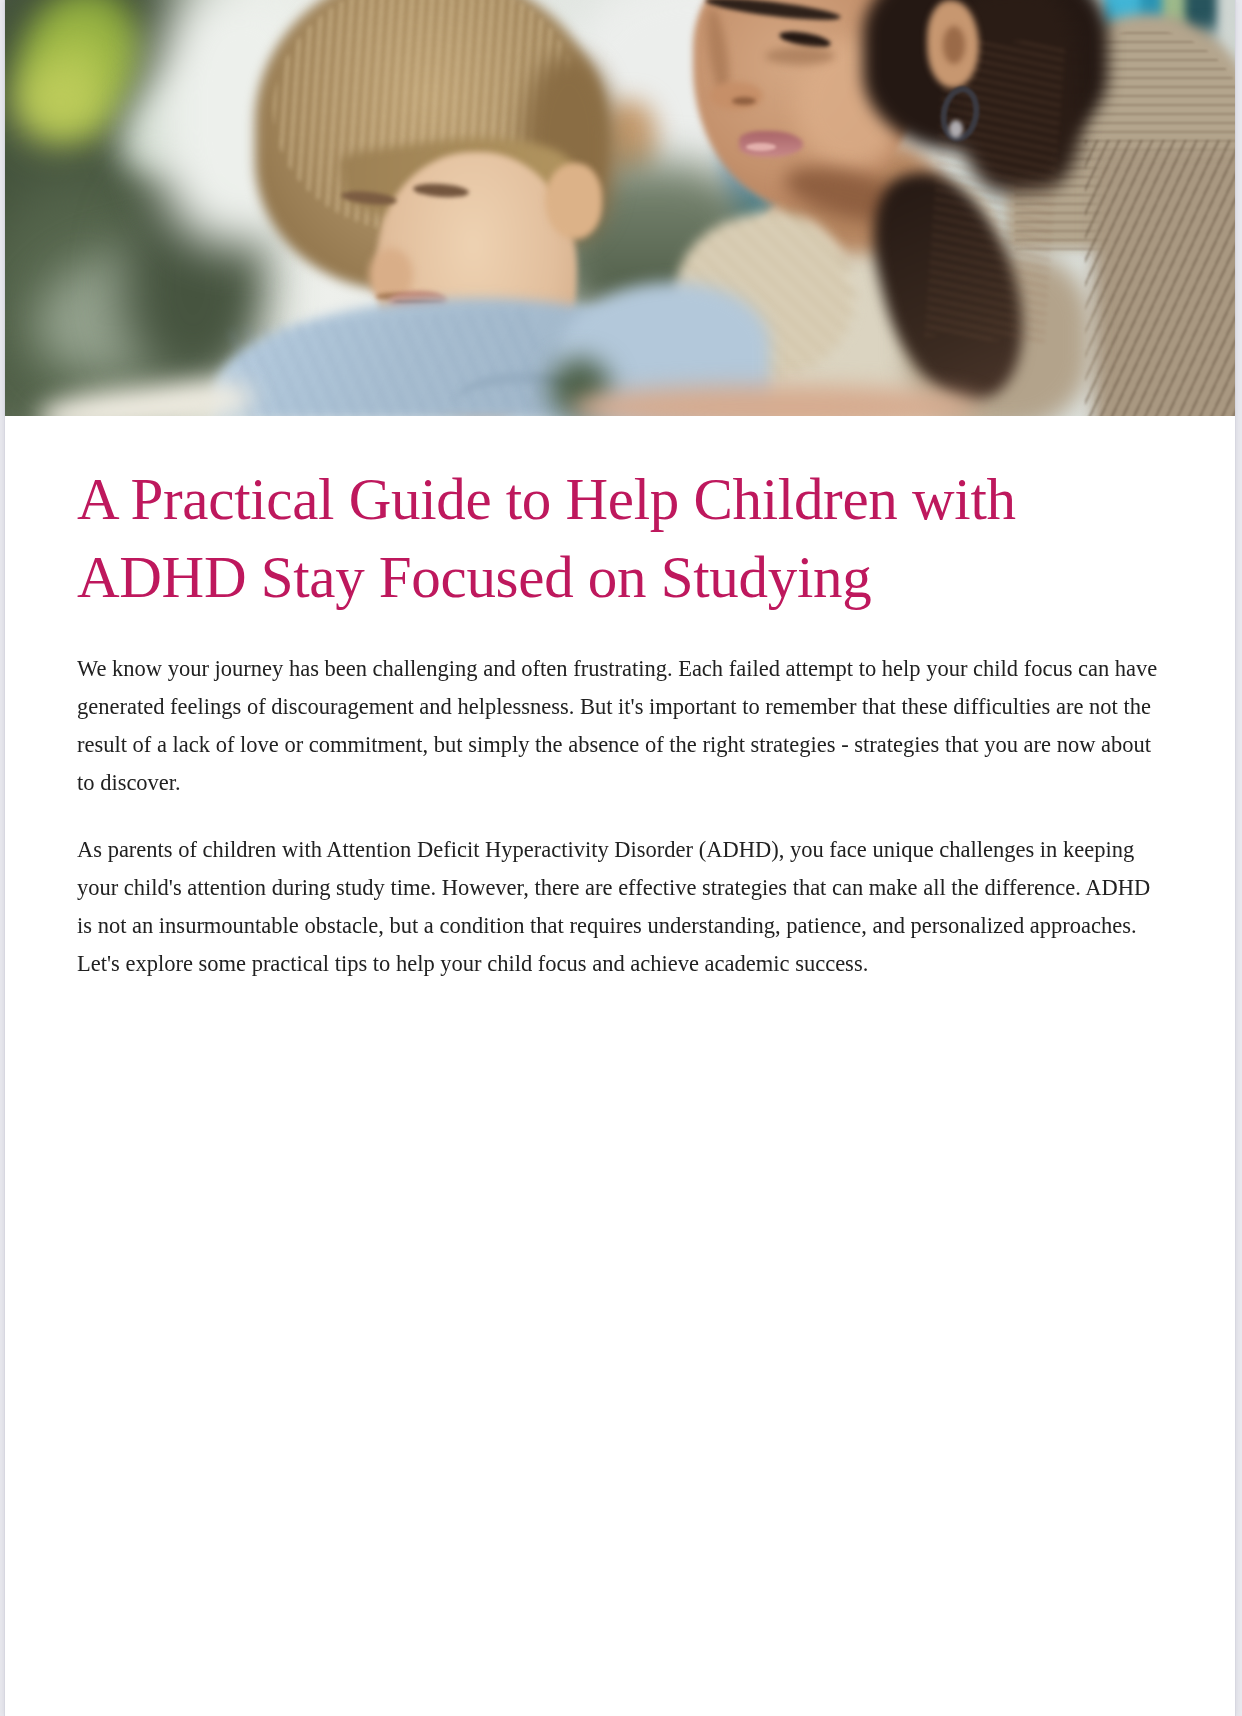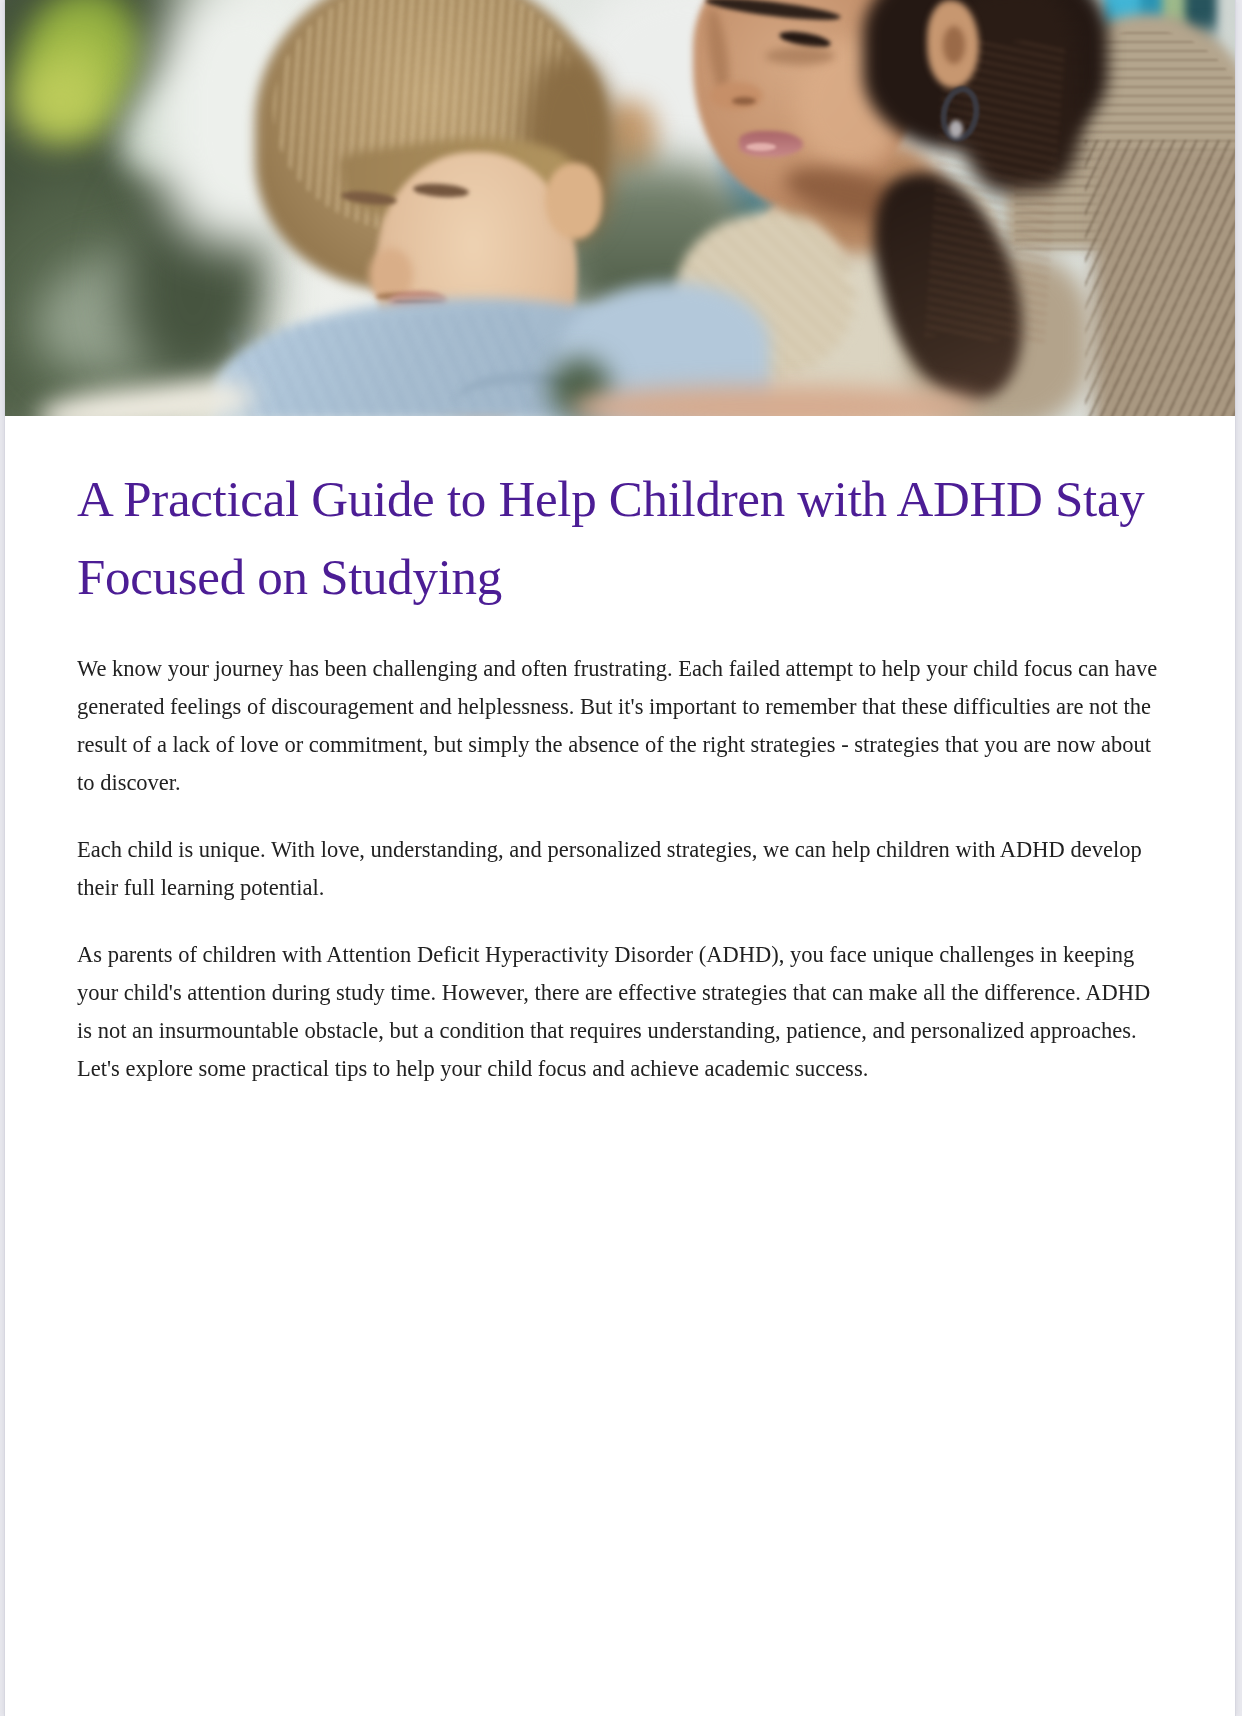--- a/index.html
+++ b/index.html
@@ -196,25 +196,25 @@
   .hands-band { left:568px; top:386px; width:405px; height:42px; background:#d6ab8f;
          filter: blur(11px); border-radius:45%; }
   .paper { left:34px; top:386px; width:214px; height:44px; background:#efece1;
          filter: blur(12px); transform: rotate(-6deg); border-radius:40%; }
   
   .article {
     padding: 44px 72px 0 72px;
   }
   .article-title {
     margin: 0 0 34px 0;
-    font-size: 51px;
+    font-size: 59px;
     line-height: 78px;
     font-weight: 400;
     letter-spacing: -0.3px;
-    color: #4c1d95;
+    color: #be185d;
   }
   .article p {
     margin: 0 0 29px 0;
     font-size: 22.5px;
     line-height: 38px;
     color: #212121;
   }
 </style>
 </head>
 <body>
@@ -289,18 +289,17 @@
       <div class="b b-collar"></div>
 
       <div class="b green-low"></div>
       <div class="b hands-band"></div>
       <div class="b paper"></div>
     </div>
 
     <div class="article">
       <h1 class="article-title">A Practical Guide to Help Children with ADHD Stay Focused on Studying</h1>
       <p>We know your journey has been challenging and often frustrating. Each failed attempt to help your child focus can have generated feelings of discouragement and helplessness. But it's important to remember that these difficulties are not the result of a lack of love or commitment, but simply the absence of the right strategies - strategies that you are now about to discover.</p>
-      <p>Each child is unique. With love, understanding, and personalized strategies, we can help children with ADHD develop their full learning potential.</p>
       <p>As parents of children with Attention Deficit Hyperactivity Disorder (ADHD), you face unique challenges in keeping your child's attention during study time. However, there are effective strategies that can make all the difference. ADHD is not an insurmountable obstacle, but a condition that requires understanding, patience, and personalized approaches. Let's explore some practical tips to help your child focus and achieve academic success.</p>
     </div>
 
   </div>
 </div>
 
 </body></html>

